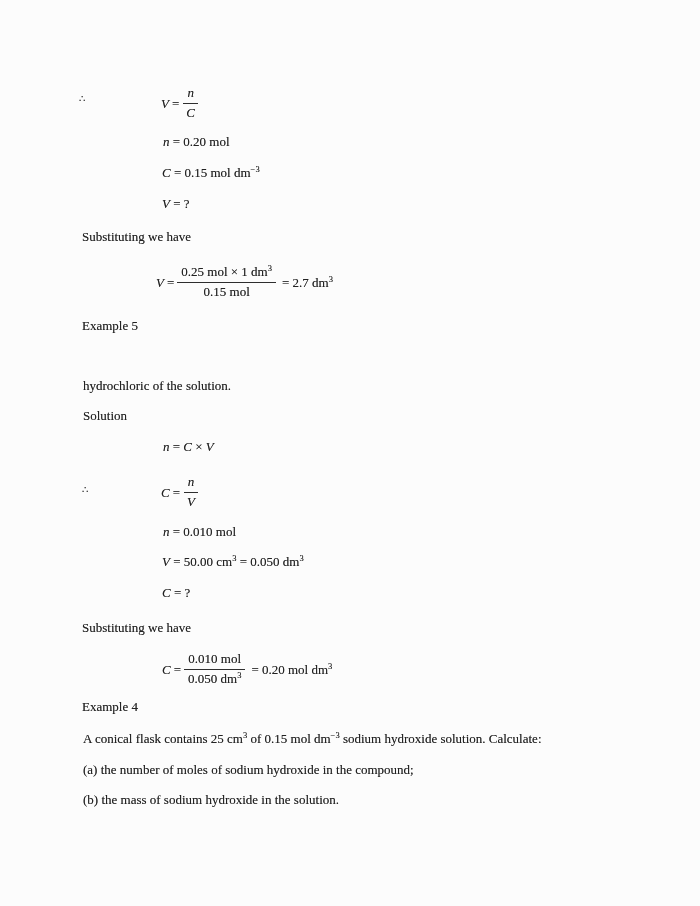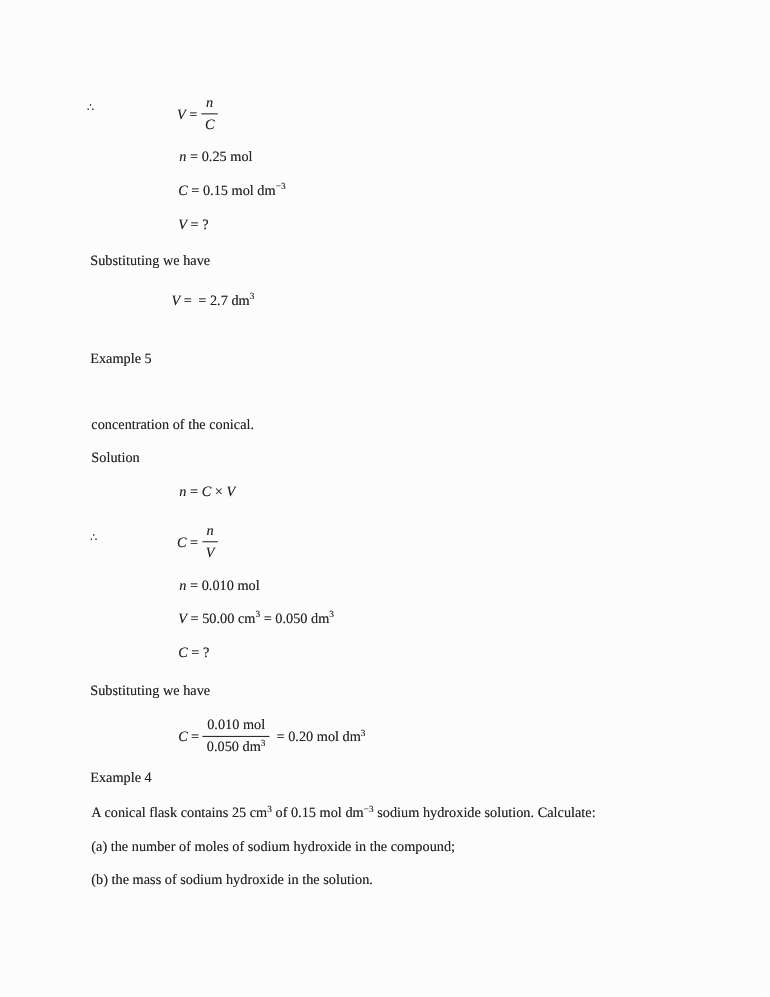--- a/index.html
+++ b/index.html
@@ -36,38 +36,42 @@
 
   <div class="abs eq" style="left:161px;top:86px">
     <span class="it">V</span>
     <span>=</span>
     <span class="frac">
       <span class="fn it">n</span>
       <span class="fd it">C</span>
     </span>
   </div>
 
-  <div class="abs t" style="left:163px;top:134px"><span class="it">n</span><span> = 0.25 mol</span></div>
+  <div class="abs t" style="left:163px;top:134px"><span class="it">n</span><span> = 0.20 mol</span></div>
 
   <div class="abs t" style="left:162px;top:165px"><span class="it">C</span><span> = 0.15 mol dm</span><span class="sup">−3</span></div>
 
   <div class="abs t" style="left:162px;top:196px"><span class="it">V</span><span> = ?</span></div>
 
   <div class="abs t" style="left:82px;top:229px">Substituting we have</div>
 
   <div class="abs eq" style="left:156px;top:265px">
     <span class="it">V</span>
     <span>=</span>
+    <span class="frac">
+      <span class="fn"><span>0.25 mol × 1 dm</span><span class="sup">3</span></span>
+      <span class="fd">0.15 mol</span>
+    </span>
     <span class="res"><span>= 2.7 dm</span><span class="sup">3</span></span>
   </div>
 
   <div class="abs t" style="left:82px;top:318px">Example 5</div>
 
 
-  <div class="abs t" style="left:83px;top:378px">concentration of the conical.</div>
+  <div class="abs t" style="left:83px;top:378px">hydrochloric of the solution.</div>
 
   <div class="abs t" style="left:83px;top:408px">Solution</div>
 
   <div class="abs t" style="left:163px;top:439px"><span class="it">n</span><span> = </span><span class="it">C</span><span> × </span><span class="it">V</span></div>
 
   <div class="abs t therefore" style="left:82px;top:484px">∴</div>
 
   <div class="abs eq" style="left:161px;top:475px">
     <span class="it">C</span>
     <span>=</span>

